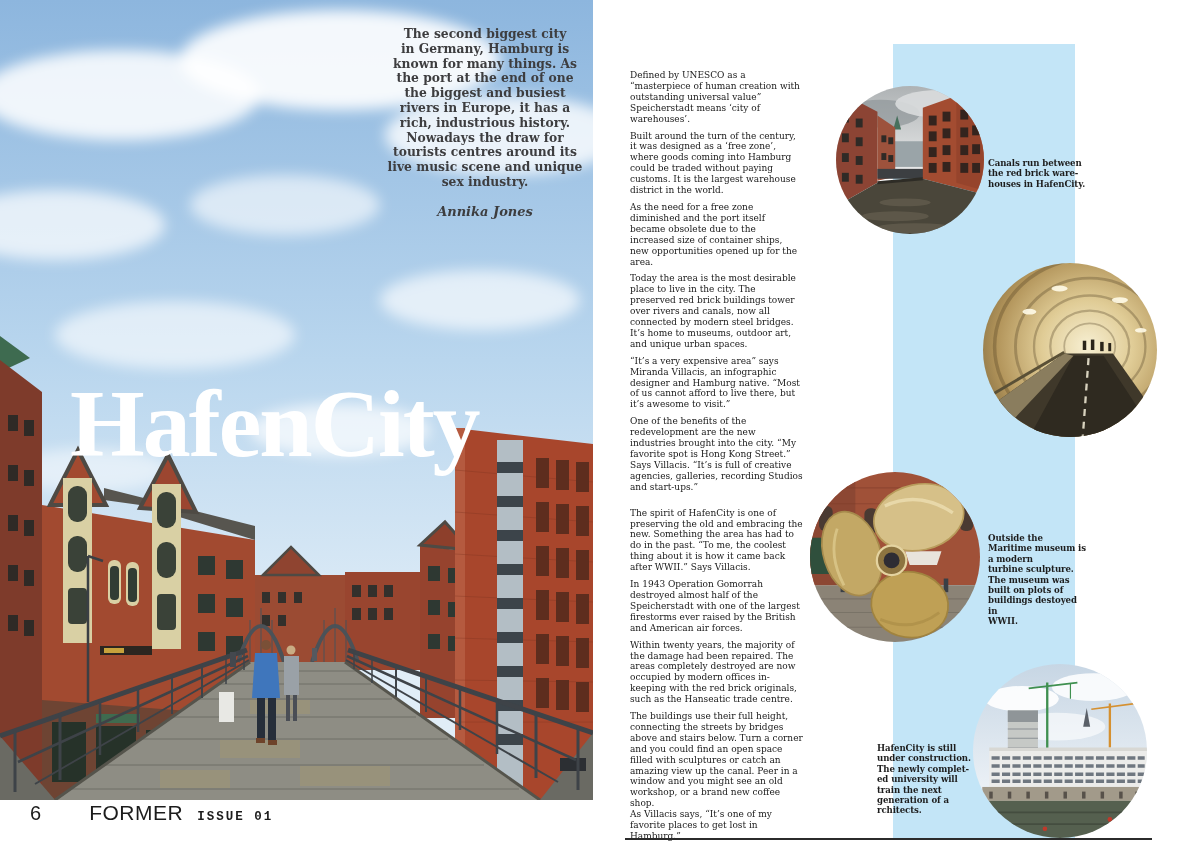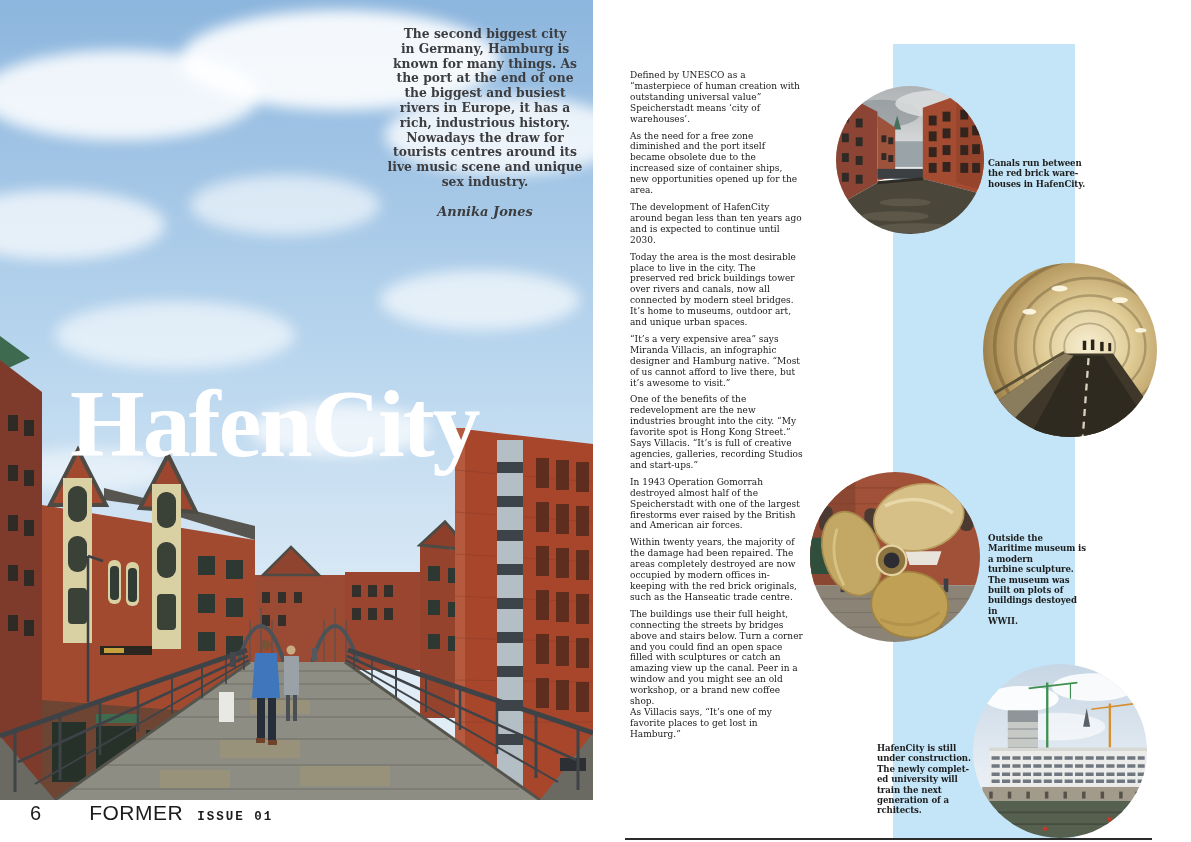--- a/index.html
+++ b/index.html
@@ -313,25 +313,26 @@
       <span class="mag-name">FORMER</span>
       <span class="issue-tag">ISSUE 01</span>
     </div>
   </div>
 
   <div id="right-page">
     <div id="blue-band"></div>
 
     <div id="article">
       <p>Defined by UNESCO as a “masterpiece of human creation with outstanding universal value” Speicherstadt means ‘city of warehouses’.</p>
+      <p>Built around the turn of the century, it was designed as a ‘free zone’, where goods coming into Hamburg could be traded without paying customs. It is the largest warehouse district in the world.</p>
       <p>As the need for a free zone diminished and the port itself became obsolete due to the increased size of container ships, new opportunities opened up for the area.</p>
-      <p>The development of HafenCity around began less than ten years ago and is expected to continue until 2030.</p>
       <p>Today the area is the most desirable place to live in the city. The preserved red brick buildings tower over rivers and canals, now all connected by modern steel bridges. It’s home to museums, outdoor art, and unique urban spaces.</p>
       <p>“It’s a very expensive area” says Miranda Villacis, an infographic designer and Hamburg native. “Most of us cannot afford to live there, but it’s awesome to visit.”</p>
       <p>One of the benefits of the redevelopment are the new industries brought into the city. “My favorite spot is Hong Kong Street.” Says Villacis. “It’s is full of creative agencies, galleries, recording Studios and start-ups.”</p>
+      <p class="sect-gap">The spirit of HafenCity is one of preserving the old and embracing the new. Something the area has had to do in the past. “To me, the coolest thing about it is how it came back after WWII.” Says Villacis.</p>
       <p>In 1943 Operation Gomorrah destroyed almost half of the Speicherstadt with one of the largest firestorms ever raised by the British and American air forces.</p>
       <p>Within twenty years, the majority of the damage had been repaired. The areas completely destroyed are now occupied by modern offices in-keeping with the red brick originals, such as the Hanseatic trade centre.</p>
       <p>The buildings use their full height, connecting the streets by bridges above and stairs below. Turn a corner and you could find an open space filled with sculptures or catch an amazing view up the canal. Peer in a window and you might see an old workshop, or a brand new coffee shop.
 As Villacis says, “It’s one of my favorite places to get lost in Hamburg.”</p>
     </div>
 
     <div id="circle-canal" class="circle-photo">
       <svg viewBox="0 0 150 150">
         <defs>
             <linearGradient id="cSky" x1="0" y1="0" x2="0" y2="1">

